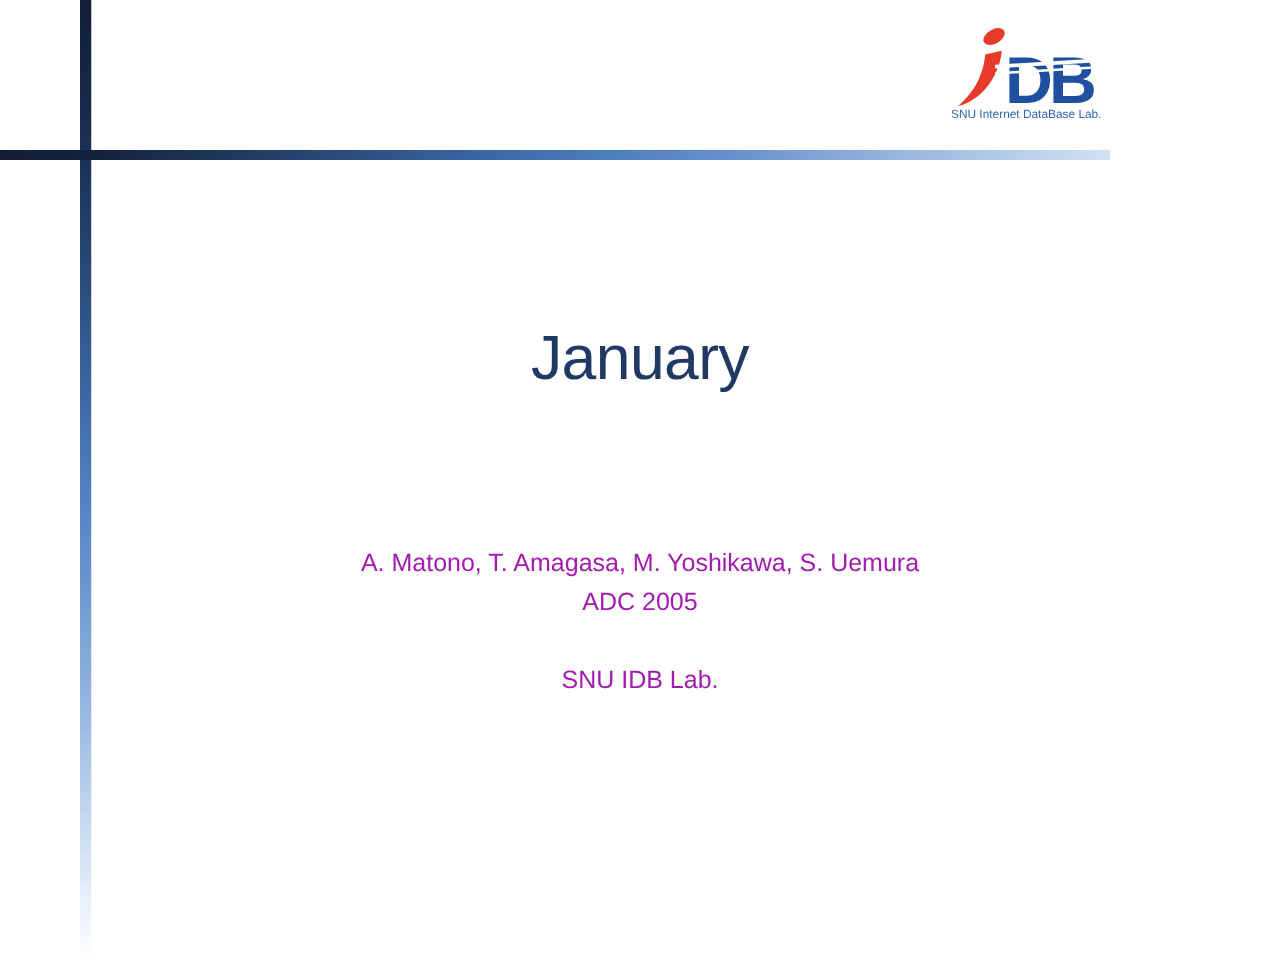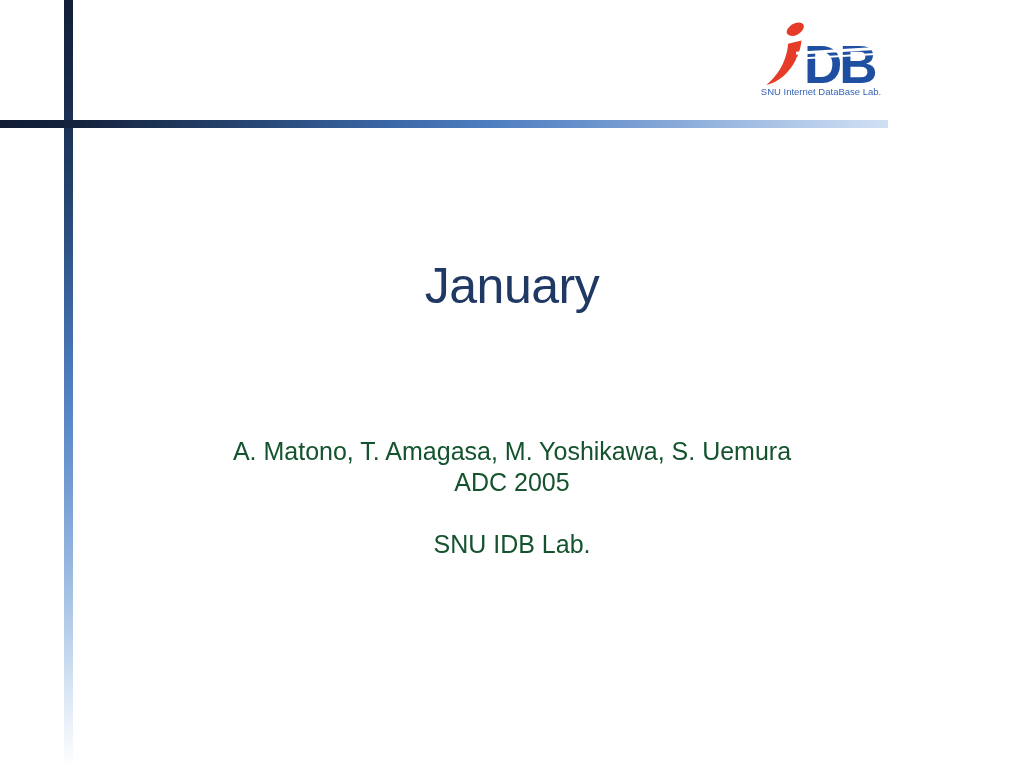--- a/index.html
+++ b/index.html
@@ -85,24 +85,24 @@
     letter-spacing: -0.5px;
     color: #1F3864;
   }
 
   
   .subtitle {
     position: absolute;
     top: 436px; left: 16px;
     width: 992px;
     text-align: center;
-    font-size: 25px;
+    font-size: 20px;
     line-height: 31px;
     font-weight: 400;
-    color: #14532d;
+    color: #a21caf;
   }
   .presenter-group { margin-top: 31px; }
   .subtitle sup {
     font-size: 60%;
     vertical-align: super;
     line-height: 0;
   }
 </style>
 </head>
 <body>

